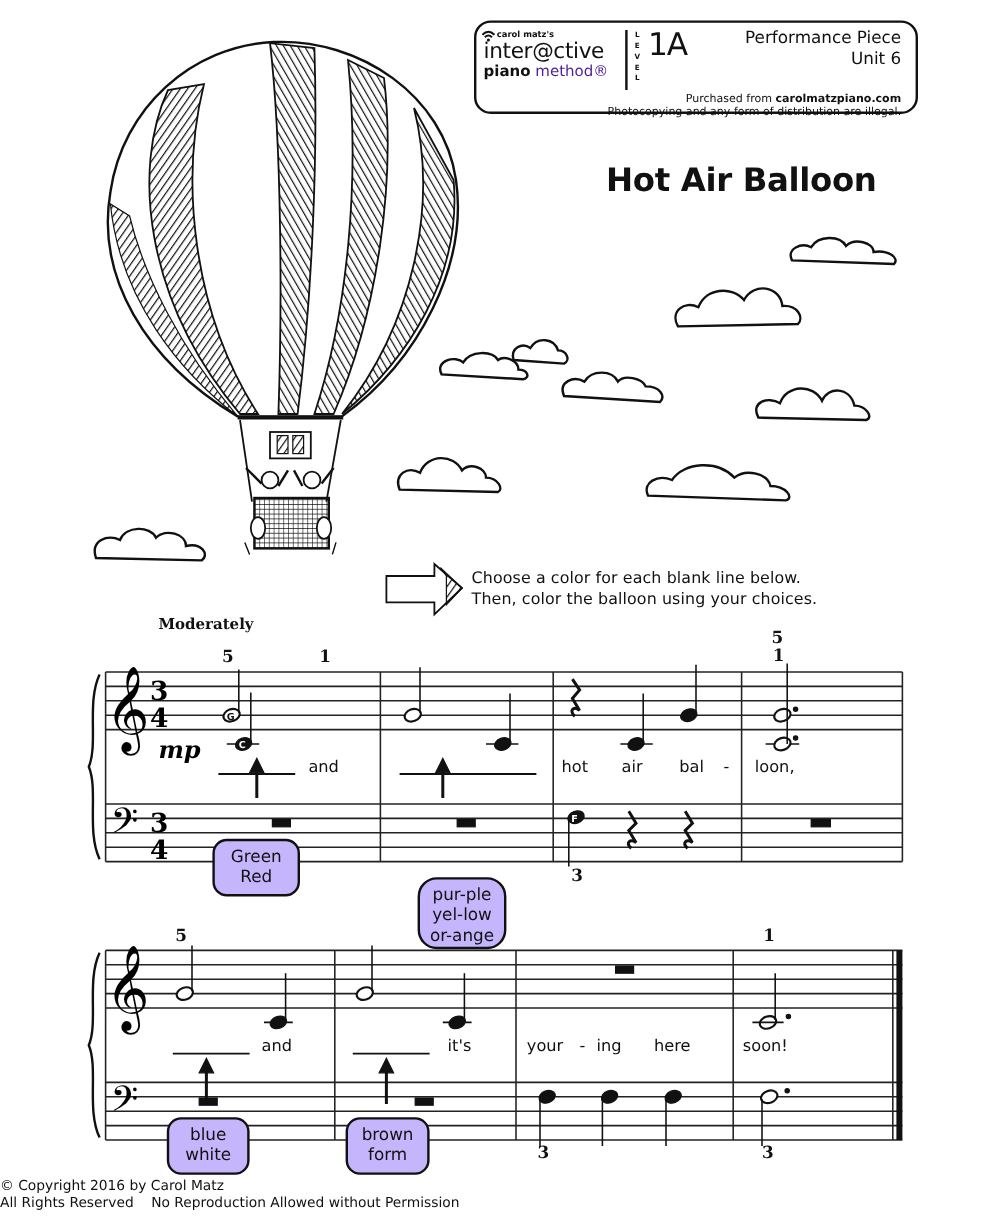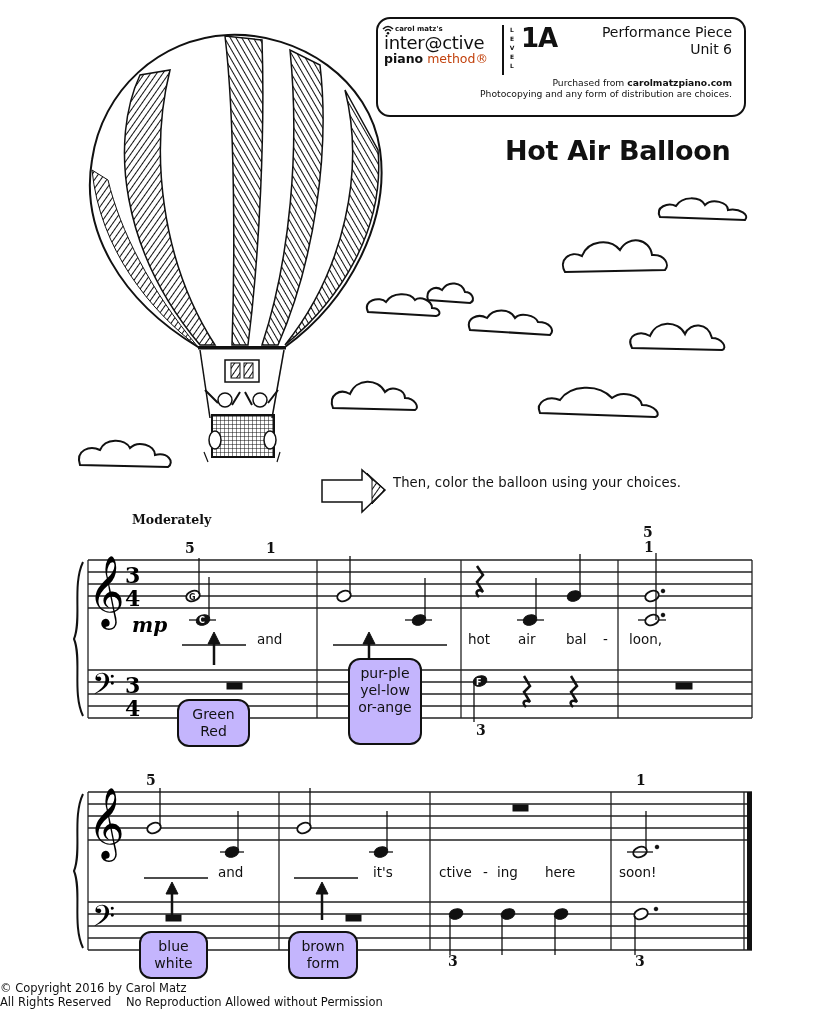--- a/index.html
+++ b/index.html
@@ -1,27 +1,27 @@
 <!DOCTYPE html>
 <html><head>
 <meta charset="utf-8">
 <style>
   html, body { margin:0; padding:0; background:#ffffff; }
   body { width:839px; height:1024px; position:relative; overflow:hidden; font-family:"DejaVu Sans", sans-serif; color:#111; }
   .abs { position:absolute; }
-  .header-box { left:376px; top:17px; width:370px; height:100px; border:2.5px solid #111; border-radius:14px; box-sizing:border-box; }
+  .header-box { left:395px; top:17px; width:370px; height:78px; border:2.5px solid #111; border-radius:14px; box-sizing:border-box; }
   .brand-small { left:14px; top:6px; font-size:7px; font-weight:bold; }
   .brand-wifi { left:2px; top:4px; width:12px; height:10px; }
   .brand-main { left:6px; top:13px; font-size:18px; font-weight:normal; letter-spacing:-0.3px; }
   .brand-sub { left:6px; top:32px; font-size:12.5px; }
   .brand-sub b { font-weight:bold; }
-  .brand-sub span.light { font-weight:normal; color:#c2410c; }
+  .brand-sub span.light { font-weight:normal; color:#4c1d95; }
   .vbar { left:124px; top:6px; width:2px; height:50px; background:#111; }
   .level-letters { left:130px; top:6px; font-size:6px; line-height:9px; width:8px; text-align:center; font-weight:bold; }
-  .level-num { left:143px; top:4px; font-size:26px; font-weight:bold; letter-spacing:-1px; }
+  .level-num { left:143px; top:4px; font-size:26px; font-weight:normal; letter-spacing:-1px; }
   .perf { right:12px; top:5px; font-size:14px; text-align:right; line-height:17px; }
   .purchase { right:12px; top:59px; font-size:9.2px; text-align:right; line-height:10.5px; }
   .purchase b { font-weight:bold; }
   .title { left:505px; top:135px; font-size:27px; font-weight:bold; letter-spacing:-0.3px; }
   .instructions { left:393px; top:474px; font-size:13.2px; line-height:17px; letter-spacing:0.1px; }
   .tempo { left:132px; top:512px; font-family:"DejaVu Serif", serif; font-size:12.5px; font-weight:bold; }
   .lyric { font-size:13.5px; position:absolute; }
   .fing { font-family:"DejaVu Serif", serif; font-weight:bold; font-size:14px; position:absolute; }
   .colorbox { position:absolute; border:2.5px solid #111; border-radius:12px; box-sizing:border-box; background:#c4b5fd; text-align:center; font-size:14px; line-height:17px; padding-top:5px; }
   .footer { left:0; width:839px; top:981px; text-align:left; font-size:11.5px; line-height:14px; }
@@ -50,21 +50,21 @@
     <div>E</div>
     <div>L</div>
   </div>
   <div class="abs level-num">1A</div>
   <div class="abs perf">
     <div>Performance Piece</div>
     <div>Unit 6</div>
   </div>
   <div class="abs purchase">
     <div><span>Purchased from </span><b>carolmatzpiano.com</b></div>
-    <div>Photocopying and any form of distribution are choices.</div>
+    <div>Photocopying and any form of distribution are illegal.</div>
   </div>
 </div>
 
 <div class="abs title">Hot Air Balloon</div>
 
 <svg width="839" height="1024" viewBox="0 0 839 1024">
   <defs>
     <pattern id="hatch" width="5" height="5" patternUnits="userSpaceOnUse" patternTransform="rotate(35)">
       <line x1="0" y1="0" x2="0" y2="5" stroke="#111" stroke-width="2"></line>
     </pattern>
@@ -253,20 +253,21 @@
     <line x1="172" y1="920" x2="172" y2="890" stroke-width="2.5"></line>
     <path d="M166 894 L172 882 L178 894 Z"></path>
     <line x1="322" y1="920" x2="322" y2="890" stroke-width="2.5"></line>
     <path d="M316 894 L322 882 L328 894 Z"></path>
     <line x1="144" y1="878" x2="208" y2="878" stroke-width="1.5"></line>
     <line x1="294" y1="878" x2="358" y2="878" stroke-width="1.5"></line>
   </g>
 </svg>
 
 <div class="abs instructions">
+  <div>Choose a color for each blank line below.</div>
   <div>Then, color the balloon using your choices.</div>
 </div>
 
 <div class="abs tempo">Moderately</div>
 
 <div class="fing" style="left:185px;top:540px;">5</div>
 <div class="fing" style="left:266px;top:540px;">1</div>
 <div class="fing" style="left:643px;top:524px;">5</div>
 <div class="fing" style="left:644px;top:539px;">1</div>
 <div class="fing" style="left:476px;top:722px;">3</div>
@@ -275,34 +276,34 @@
 <div class="lyric" style="left:468px;top:631px;">hot</div>
 <div class="lyric" style="left:518px;top:631px;">air</div>
 <div class="lyric" style="left:566px;top:631px;">bal</div>
 <div class="lyric" style="left:603px;top:631px;">-</div>
 <div class="lyric" style="left:629px;top:631px;">loon,</div>
 
 <div class="colorbox" style="left:177px;top:699px;width:73px;height:48px;">
   <div>Green</div>
   <div>Red</div>
 </div>
-<div class="colorbox" style="left:348px;top:658px;width:74px;height:87px;">
+<div class="colorbox" style="left:348px;top:731px;width:74px;height:60px;border-radius:16px;">
   <div>pur-ple</div>
   <div>yel-low</div>
   <div>or-ange</div>
 </div>
 
 <div class="fing" style="left:146px;top:772px;">5</div>
 <div class="fing" style="left:636px;top:772px;">1</div>
 <div class="fing" style="left:448px;top:953px;">3</div>
 <div class="fing" style="left:635px;top:953px;">3</div>
 
 <div class="lyric" style="left:218px;top:864px;">and</div>
 <div class="lyric" style="left:373px;top:864px;">it's</div>
-<div class="lyric" style="left:439px;top:864px;">ctive</div>
+<div class="lyric" style="left:439px;top:864px;">your</div>
 <div class="lyric" style="left:483px;top:864px;">-</div>
 <div class="lyric" style="left:497px;top:864px;">ing</div>
 <div class="lyric" style="left:545px;top:864px;">here</div>
 <div class="lyric" style="left:619px;top:864px;">soon!</div>
 
 <div class="colorbox" style="left:139px;top:931px;width:69px;height:48px;">
   <div>blue</div>
   <div>white</div>
 </div>
 <div class="colorbox" style="left:288px;top:931px;width:70px;height:48px;">

